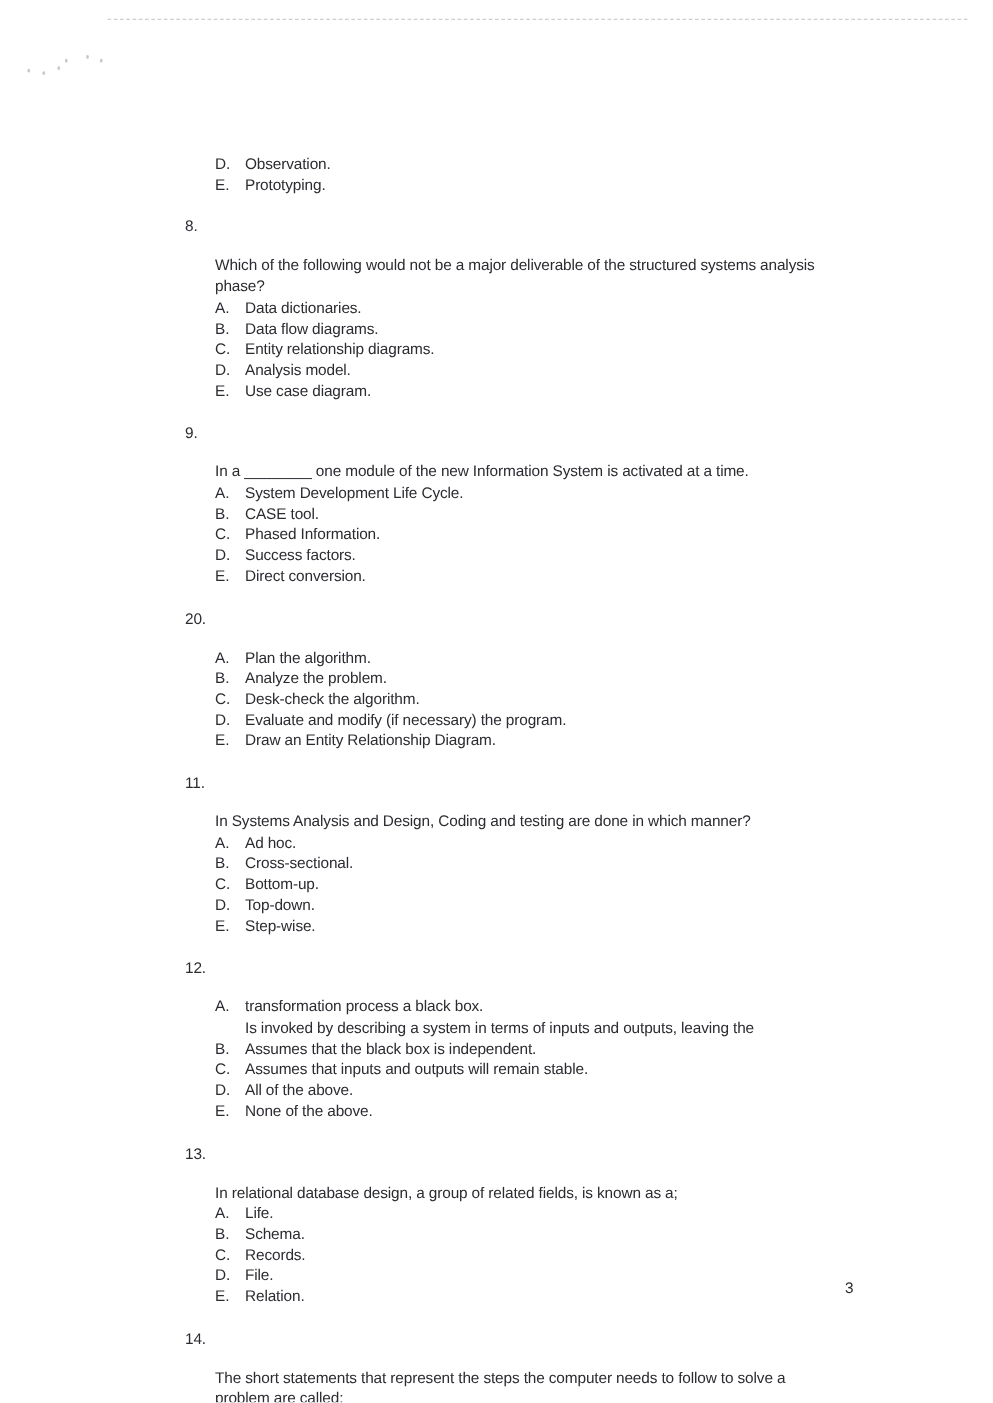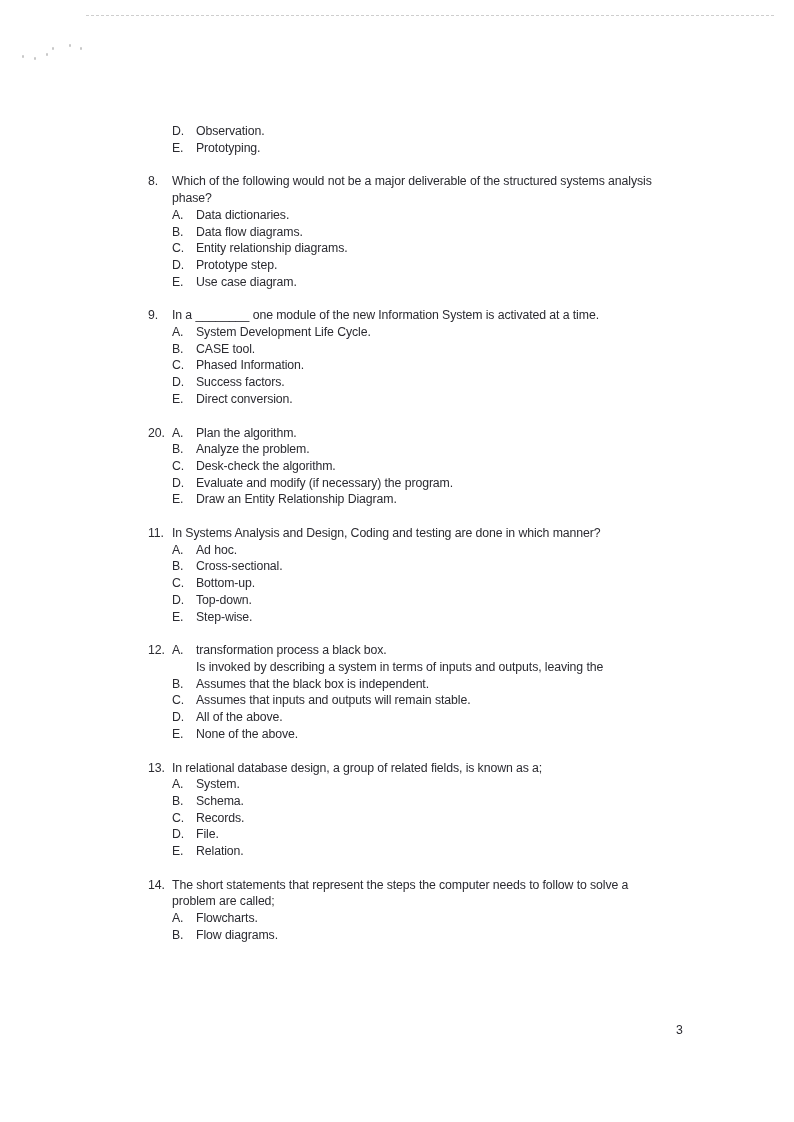--- a/index.html
+++ b/index.html
@@ -53,20 +53,21 @@
   }
   .q-row {
     display: flex;
   }
   .q-num {
     width: 24px;
     flex-shrink: 0;
   }
   .q-body {
     flex: 1;
+    margin-top: 31px;
   }
   .opt-row {
     display: flex;
   }
   .opt-letter {
     width: 24px;
     flex-shrink: 0;
   }
   .opt-text {
     flex: 1;
@@ -121,21 +122,21 @@
           <div class="opt-row">
             <span class="opt-letter">B.</span>
             <span class="opt-text line">Data flow diagrams.</span>
           </div>
           <div class="opt-row">
             <span class="opt-letter">C.</span>
             <span class="opt-text line">Entity relationship diagrams.</span>
           </div>
           <div class="opt-row">
             <span class="opt-letter">D.</span>
-            <span class="opt-text line">Prototype step.</span>
+            <span class="opt-text line">Analysis model.</span>
           </div>
           <div class="opt-row">
             <span class="opt-letter">E.</span>
             <span class="opt-text line">Use case diagram.</span>
           </div>
         </div>
       </div>
     </div>
 
     <div class="question">
@@ -255,21 +256,21 @@
       </div>
     </div>
 
     <div class="question">
       <div class="q-row">
         <span class="q-num">13.</span>
         <div class="q-body">
           <div class="line">In relational database design, a group of related fields, is known as a;</div>
           <div class="opt-row">
             <span class="opt-letter">A.</span>
-            <span class="opt-text line">System.</span>
+            <span class="opt-text line">Life.</span>
           </div>
           <div class="opt-row">
             <span class="opt-letter">B.</span>
             <span class="opt-text line">Schema.</span>
           </div>
           <div class="opt-row">
             <span class="opt-letter">C.</span>
             <span class="opt-text line">Records.</span>
           </div>
           <div class="opt-row">

